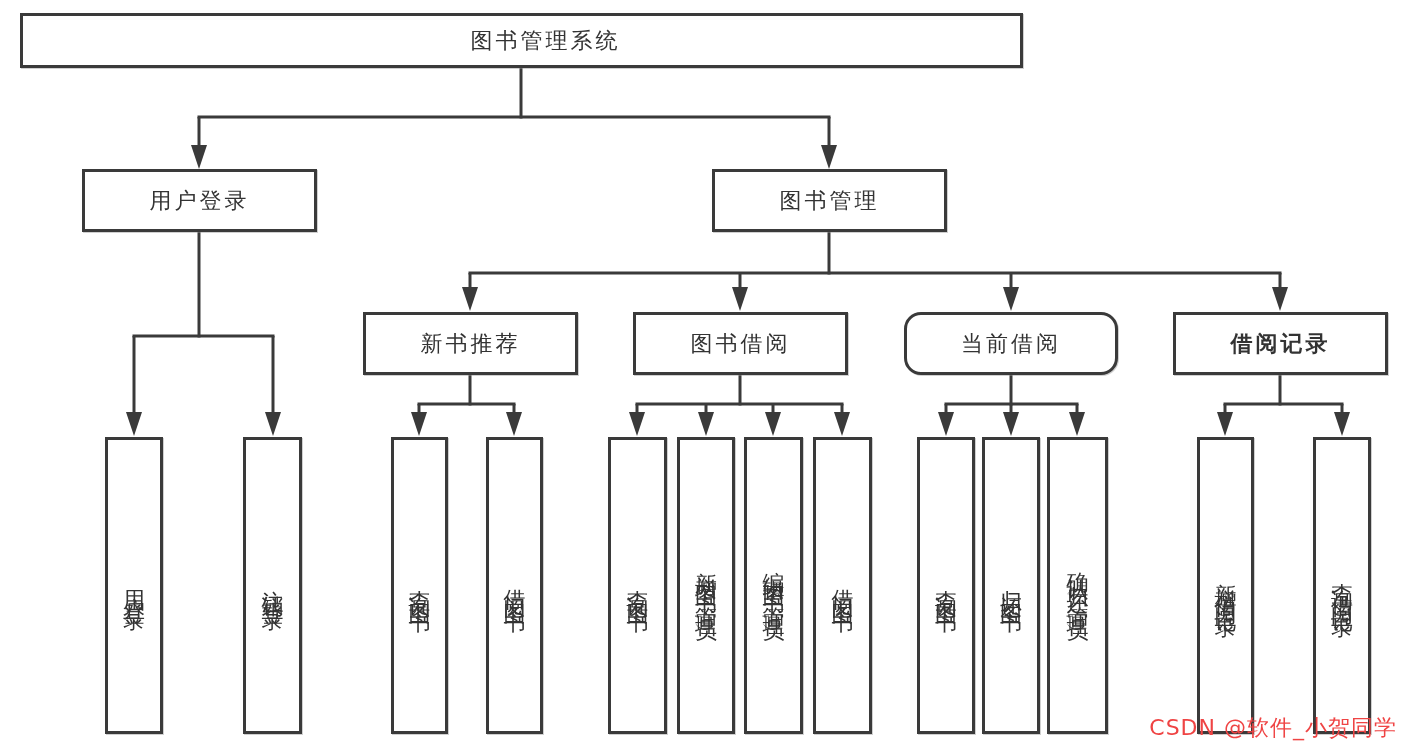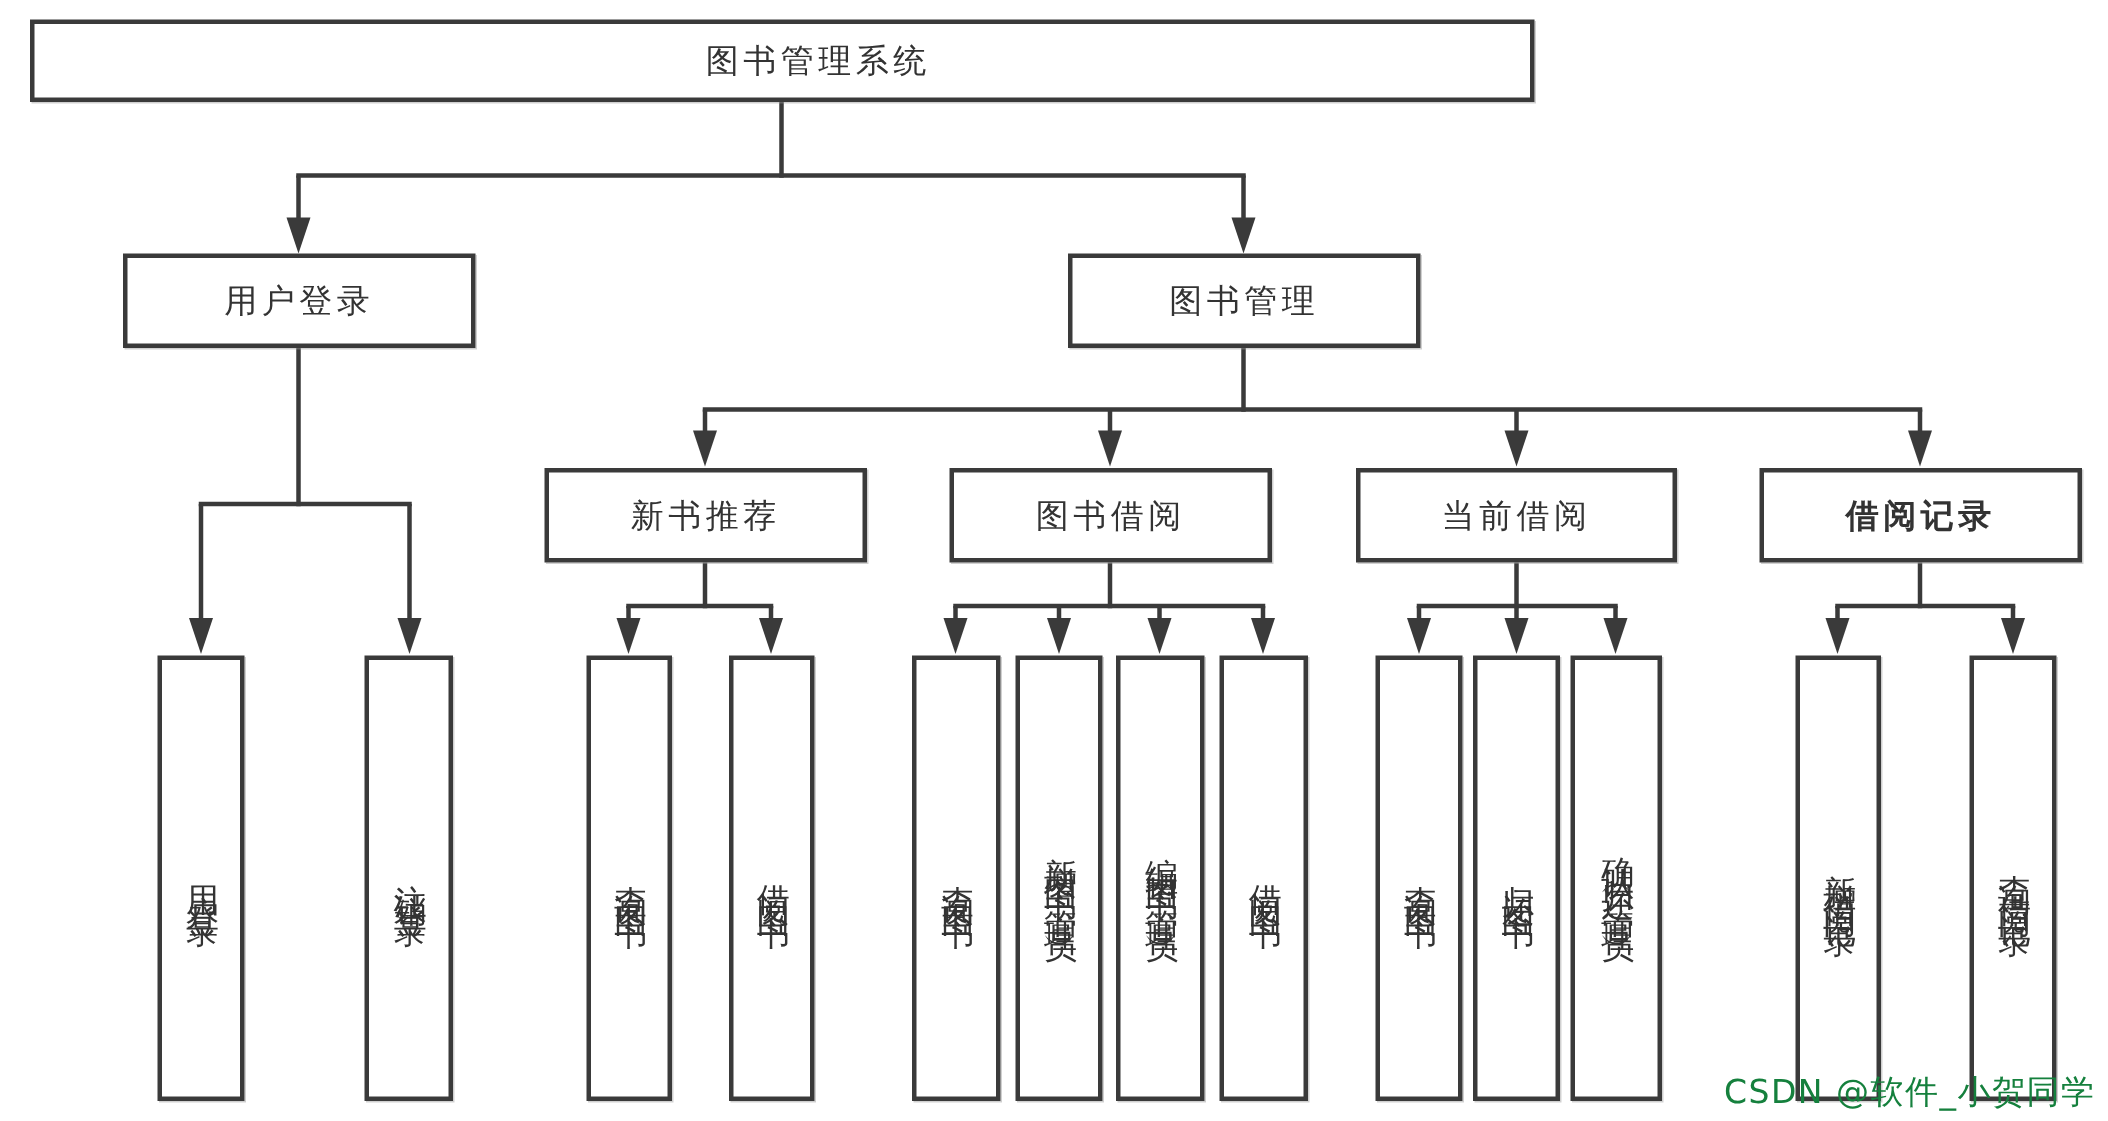--- a/index.html
+++ b/index.html
@@ -38,21 +38,21 @@
     text-orientation: mixed;
     font-size: 22px;
     letter-spacing: 7px;
     line-height: 1;
   }
   .watermark {
     position: absolute;
     right: 8px;
     bottom: 4px;
     font-size: 22px;
-    color: #15803d;
+    color: #ef4444;
     letter-spacing: 1px;
     white-space: nowrap;
     text-align: right;
   }
 </style>
 </head>
 <body>
 
 <div class="canvas">
 
@@ -125,21 +125,21 @@
     </g>
   </svg>
 
   <div class="node hbox" style="left:20px; top:13px; width:1003px; height:55px;padding-left:48px;">图书管理系统</div>
 
   <div class="node hbox" style="left:82px; top:169px; width:235px; height:63px;">用户登录</div>
   <div class="node hbox" style="left:712px; top:169px; width:235px; height:63px;">图书管理</div>
 
   <div class="node hbox" style="left:363px; top:312px; width:215px; height:63px;">新书推荐</div>
   <div class="node hbox" style="left:633px; top:312px; width:215px; height:63px;">图书借阅</div>
-  <div class="node hbox" style="left:904px; top:312px; width:214px; height:63px;">当前借阅</div>
+  <div class="node hbox" style="left:904px; top:312px; width:214px; height:63px;border-radius:17px;">当前借阅</div>
   <div class="node hbox" style="left:1173px; top:312px; width:215px; height:63px;font-weight:bold;">借阅记录</div>
 
   <div class="node vbox" style="left:105px; top:437px; width:58px; height:297px;">用户登录</div>
   <div class="node vbox" style="left:243px; top:437px; width:59px; height:297px;">注销登录</div>
 
   <div class="node vbox" style="left:391px; top:437px; width:57px; height:297px;">查询图书</div>
   <div class="node vbox" style="left:486px; top:437px; width:57px; height:297px;">借阅图书</div>
 
   <div class="node vbox" style="left:608px; top:437px; width:59px; height:297px;">查询图书</div>
   <div class="node vbox" style="left:677px; top:437px; width:58px; height:297px;">新增图书（管理员）</div>

